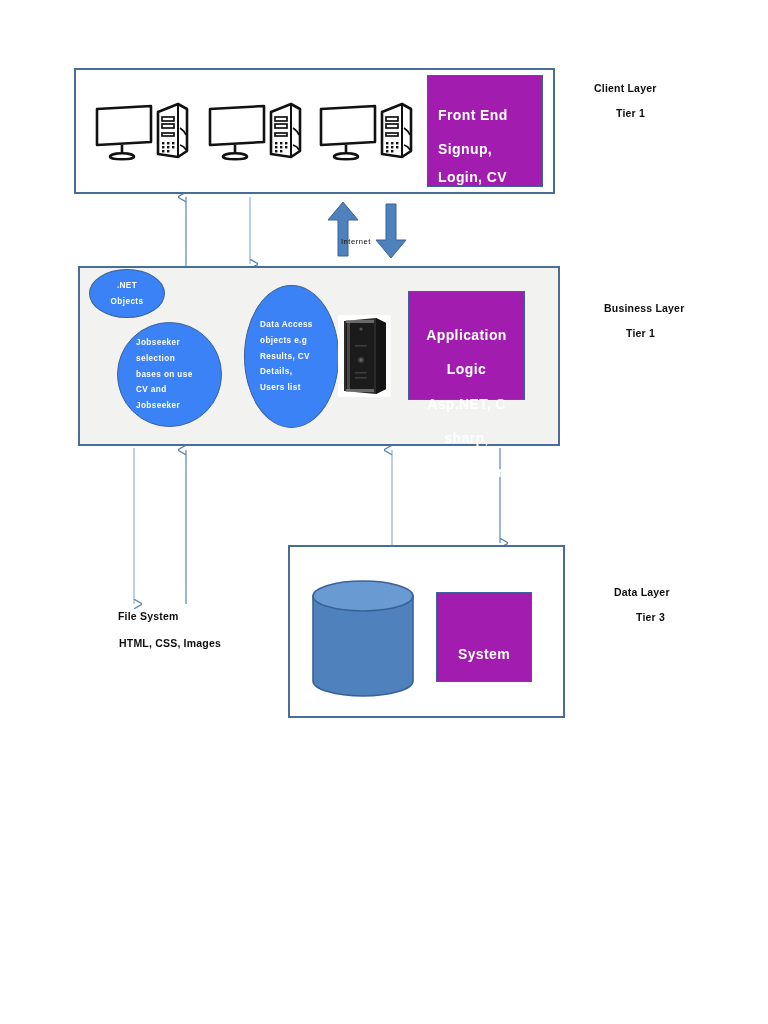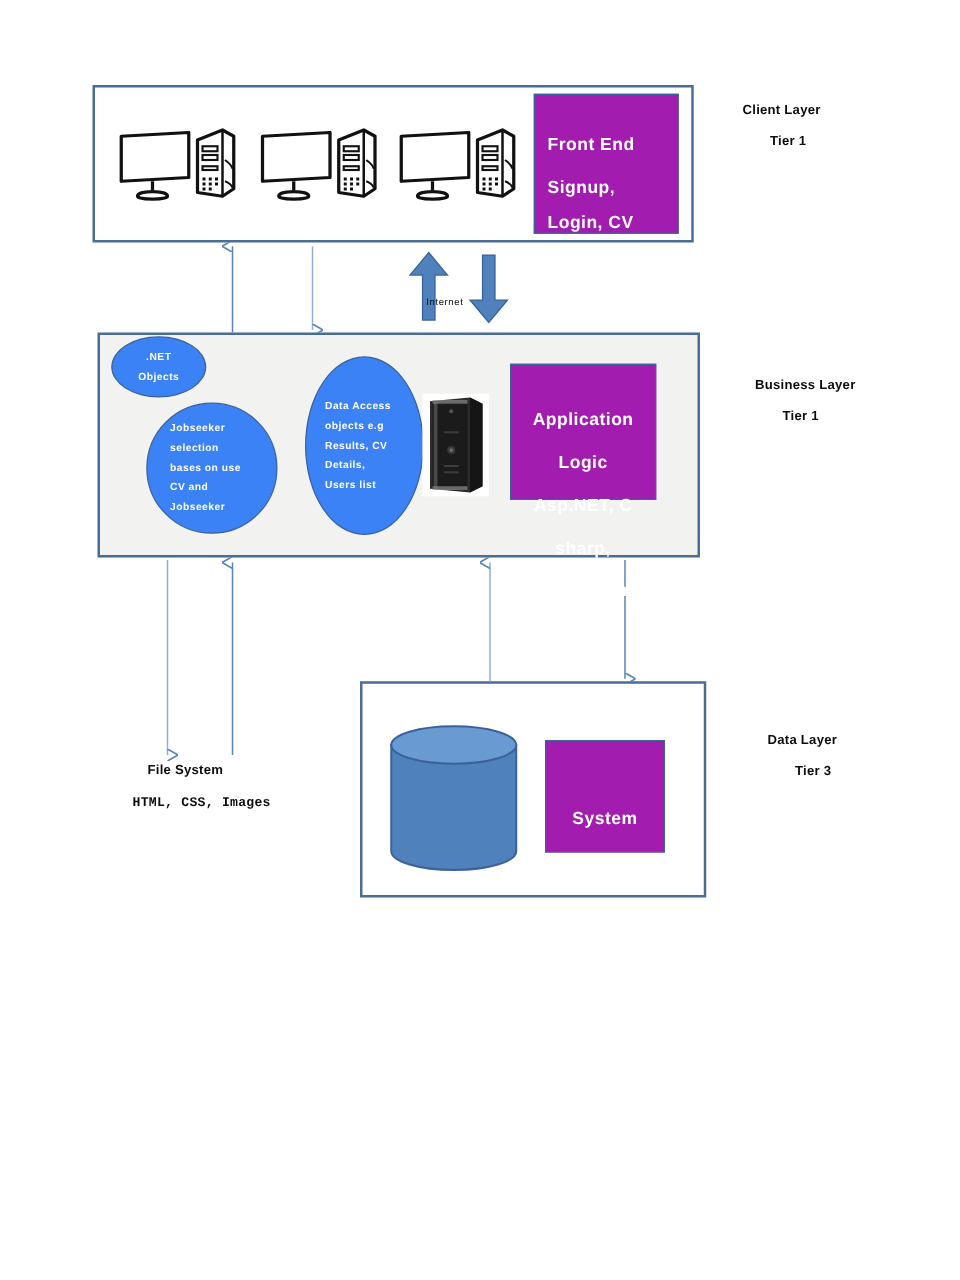--- a/index.html
+++ b/index.html
@@ -181,21 +181,21 @@
   .fs-label {
     position: absolute;
     font-size: 10.5px;
     font-weight: bold;
     letter-spacing: 0.2px;
     color: #0d0d0d;
     white-space: nowrap;
     text-align: right;
   }
   #file-system-label { left: 118px; top: 610px; }
-  #file-system-sub { left: 106px; top: 637px; font-family: Liberation Mono, monospace; }
+  #file-system-sub { left: 119px; top: 637px; }
 </style>
 </head>
 <body>
 
 <div id="canvas">
 
   <svg id="connectors" viewBox="0 0 768 1024">
     <defs>
       <marker id="arrowUp" markerWidth="8" markerHeight="8" refX="4" refY="7" orient="auto">
         <path d="M4,0 L0,7 M4,0 L8,7" stroke="#5B83B5" stroke-width="1.1" fill="none"></path>

